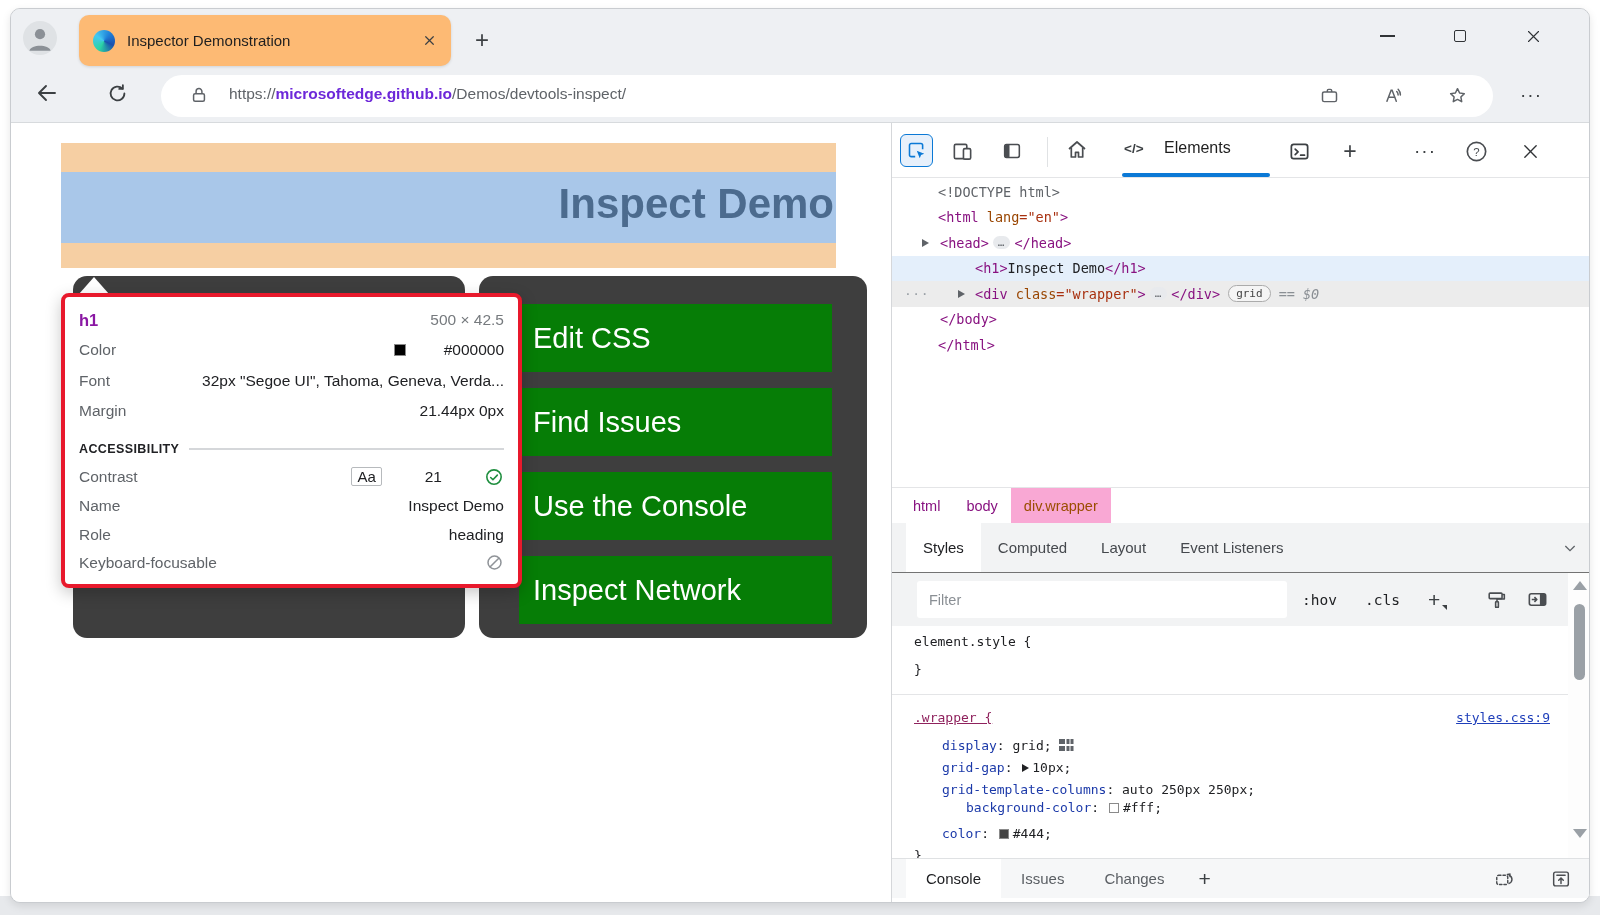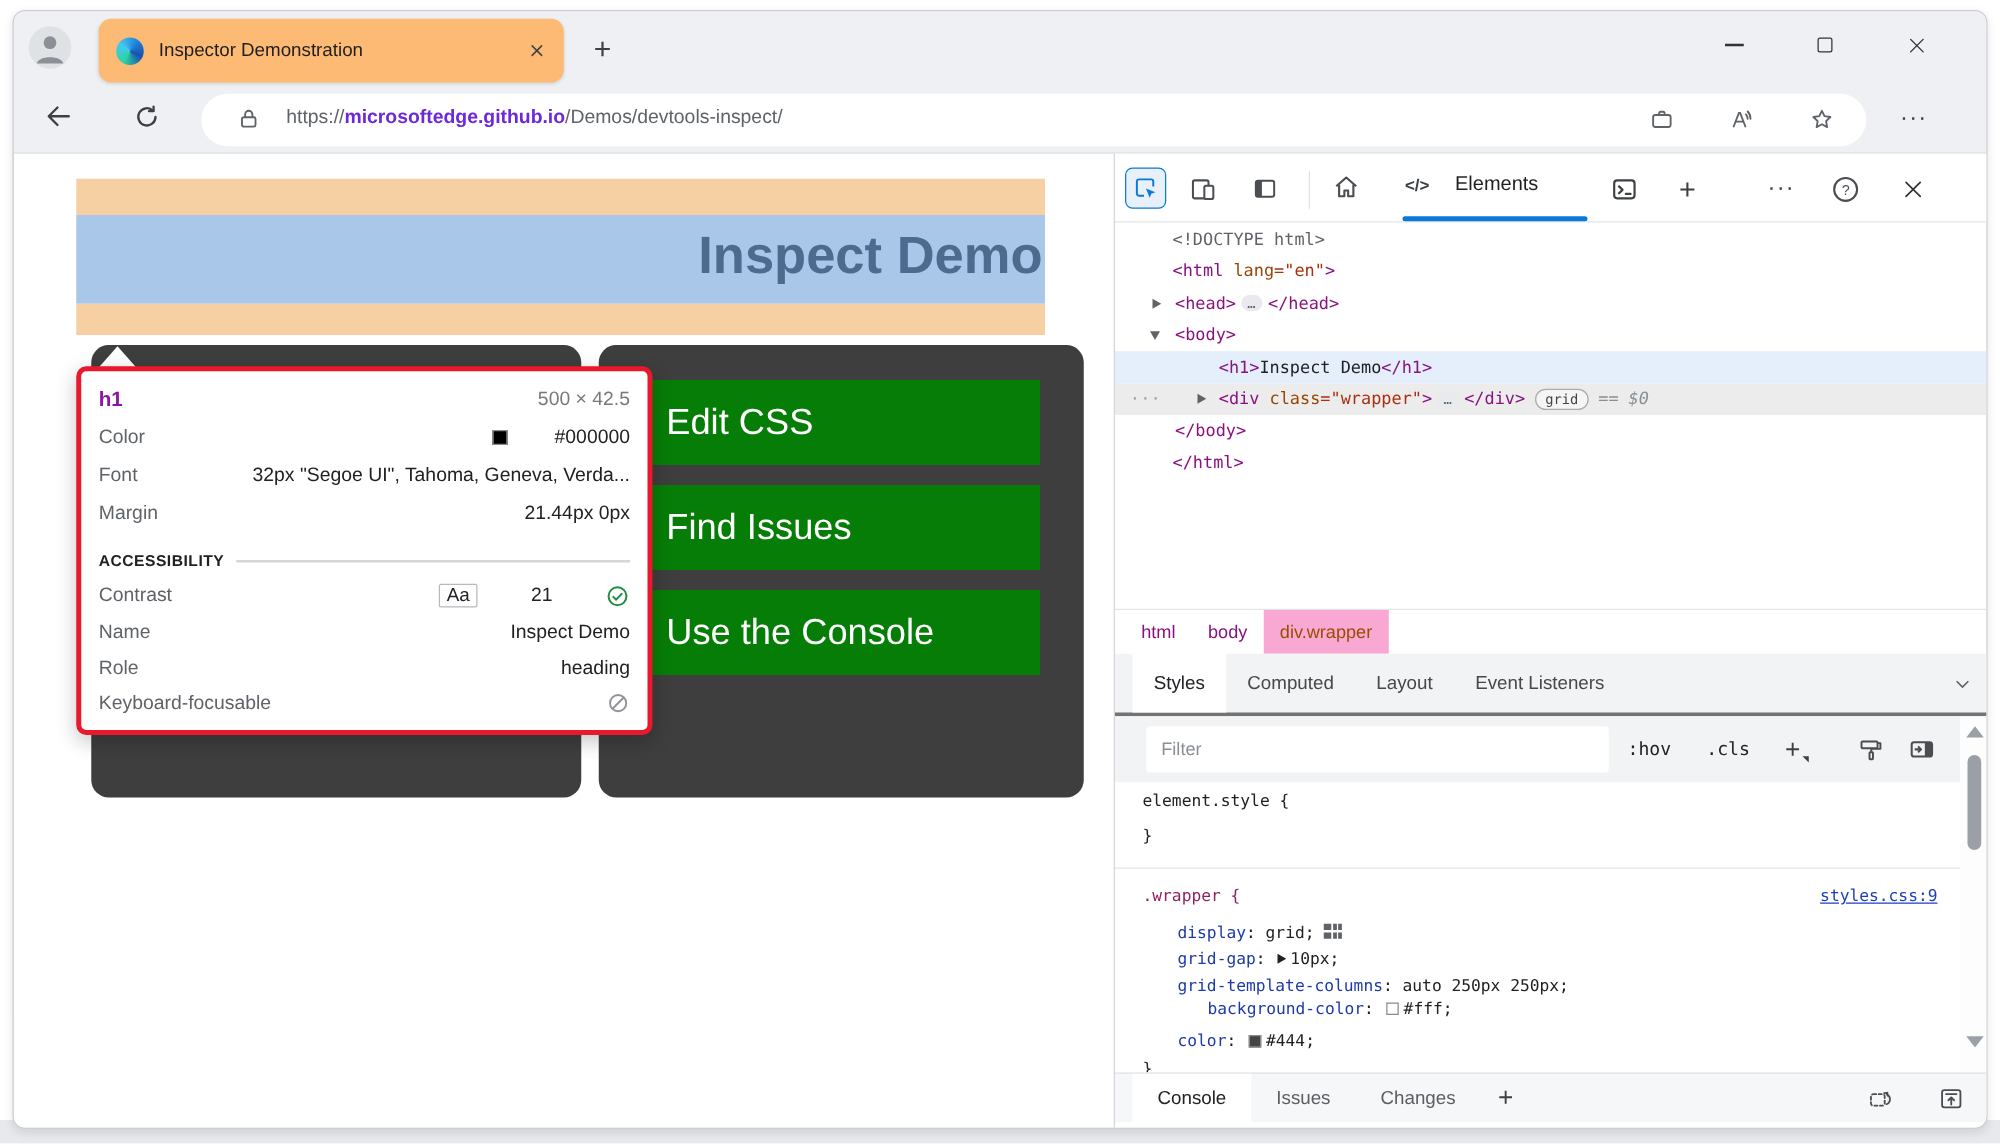--- a/index.html
+++ b/index.html
@@ -91,39 +91,39 @@
   .ref0 { color:#8a8f94; font-style:italic; margin-left:8px; }
   .gutdots { position:absolute; left:12px; color:#9aa0a6; font-size:13px; letter-spacing:.5px; }
 
   
   .crumbbar { position:absolute; left:0; top:364px; width:700px; height:36px; border-top:1px solid #e4e5e7; display:flex; align-items:stretch; font-size:14.5px; }
   .crumb { display:flex; align-items:center; padding:0 13px; color:#881280; }
   .crumb.sel { background:#f9a8d4; color:#9a4d00; }
   .crumbbar .sp { width:8px; }
 
   
-  .stylebar { position:absolute; left:0; top:400px; width:700px; height:50px; background:#f2f3f4; border-bottom:3px solid #737373; display:flex; align-items:stretch; font-size:15px; color:#45484d; }
+  .stylebar { position:absolute; left:0; top:400px; width:700px; height:50px; background:#f2f3f4; border-bottom:1px solid #737373; display:flex; align-items:stretch; font-size:15px; color:#45484d; }
   .stab { display:flex; align-items:center; padding:0 17px; }
   .stab.active { background:#fff; color:#202124; }
   .stab-gap { width:14px; }
   .stylebar .chev { margin-left:auto; margin-right:14px; display:flex; align-items:center; }
 
   
   .filterbar { position:absolute; left:0; top:450px; width:676px; height:53px; background:#f2f3f4; }
   .filter-input { position:absolute; left:25px; top:8px; width:370px; height:37px; border:none; background:#fff; border-radius:3px; padding:0 12px; font-size:14.5px; color:#202124; font-family:"Liberation Sans",sans-serif; }
   .filter-input::placeholder { color:#8a8f94; }
   .ftok { position:absolute; top:0; height:53px; display:flex; align-items:center; font-size:14.5px; color:#202124; }
   .plus-dd { position:relative; font-size:21px; color:#3c4043; }
 
   
   .stylescontent { position:absolute; left:0; top:503px; width:676px; height:232px; background:#fff; overflow:hidden;
                    font-family:"DejaVu Sans Mono", monospace; font-size:13px; color:#202124; }
   .sline { position:absolute; left:22px; white-space:pre; }
   .sdiv { position:absolute; left:0; top:68px; width:676px; height:1px; background:#e4e5e7; }
-  .selr { color:#8f225d; }
+  .selr { color:#8f225d;text-decoration:underline; }
   .csslink { position:absolute; right:18px; top:84px; color:#1f3fba; text-decoration:underline; }
   .prop { position:absolute; left:50px; white-space:pre; }
   .pn { color:#1c3aa9; } .pv { color:#202124; }
   .exp { display:inline-block; width:0; height:0; border-left:7px solid #202124; border-top:4.5px solid transparent; border-bottom:4.5px solid transparent; margin:0 3px 0 2px; }
   .csw { display:inline-block; width:10px; height:10px; border:1px solid #8a8a8a; margin:0 4px 0 2px; vertical-align:-1px; }
   .gridbadge { display:inline-block; vertical-align:-2px; margin-left:6px; }
 
   
   .sbar { position:absolute; left:676px; top:450px; width:24px; height:285px; background:#fdfdfd; }
   .sb-up { position:absolute; left:5px; top:8px; width:0; height:0; border-bottom:9px solid #9aa0a6; border-left:7px solid transparent; border-right:7px solid transparent; }
@@ -225,20 +225,21 @@
       <div class="band bl">
         <div class="page-h1">Inspect Demo</div>
       </div>
       <div class="band o2"></div>
 
       <div class="panel lft"></div>
       <div class="panel rgt">
         <a class="gbtn" style="top:28px;">Edit CSS</a>
         <a class="gbtn" style="top:112px;">Find Issues</a>
         <a class="gbtn" style="top:196px;">Use the Console</a>
+        <a class="gbtn" style="top:280px;">Inspect Network</a>
       </div>
 
       <div class="caret"></div>
       <div class="tooltip">
         <div class="tt-row tt-h">
           <span class="tt-tag">h1</span>
           <span class="tt-dim">500 × 42.5</span>
         </div>
         <div class="tt-row tt-m">
           <span class="lb">Color</span>
@@ -337,21 +338,20 @@
           <svg width="17" height="17" viewBox="0 0 24 24" fill="none" stroke="#303336" stroke-width="1.9" stroke-linecap="round">
               <path d="M4 4l16 16M20 4L4 20"></path>
             </svg>
         </div>
       </div>
 
       <div class="domtree">
         <div class="dom-row"><span class="ind" style="width:46px;"></span><span class="gy">&lt;!DOCTYPE html&gt;</span></div>
         <div class="dom-row"><span class="ind" style="width:46px;"></span><span class="tg">&lt;html</span><span class="at"> lang</span><span class="av">="en"</span><span class="tg">&gt;</span></div>
         <div class="dom-row"><span class="arr-r" style="left:30px;"></span><span class="ind" style="width:48px;"></span><span class="tg">&lt;head&gt;</span><span class="ell">…</span><span class="tg">&lt;/head&gt;</span></div>
-        <div class="dom-row"><span class="arr-d" style="left:28px;"></span><span class="ind" style="width:48px;"></span><span class="tg">&lt;body&gt;</span></div>
         <div class="dom-row hl"><span class="ind" style="width:83px;"></span><span class="tg">&lt;h1&gt;</span><span>Inspect Demo</span><span class="tg">&lt;/h1&gt;</span></div>
         <div class="dom-row gr"><span class="gutdots">···</span><span class="arr-r" style="left:66px;"></span><span class="ind" style="width:83px;"></span><span class="tg">&lt;div</span><span class="at"> class</span><span class="av">="wrapper"</span><span class="tg">&gt;</span><span class="ell">…</span><span class="tg">&lt;/div&gt;</span><span class="gridpill">grid</span><span class="refeq">==</span><span class="ref0">$0</span></div>
         <div class="dom-row"><span class="ind" style="width:48px;"></span><span class="tg">&lt;/body&gt;</span></div>
         <div class="dom-row"><span class="ind" style="width:46px;"></span><span class="tg">&lt;/html&gt;</span></div>
       </div>
 
       <div class="crumbbar">
         <div class="sp"></div>
         <div class="crumb">html</div>
         <div class="crumb">body</div>

